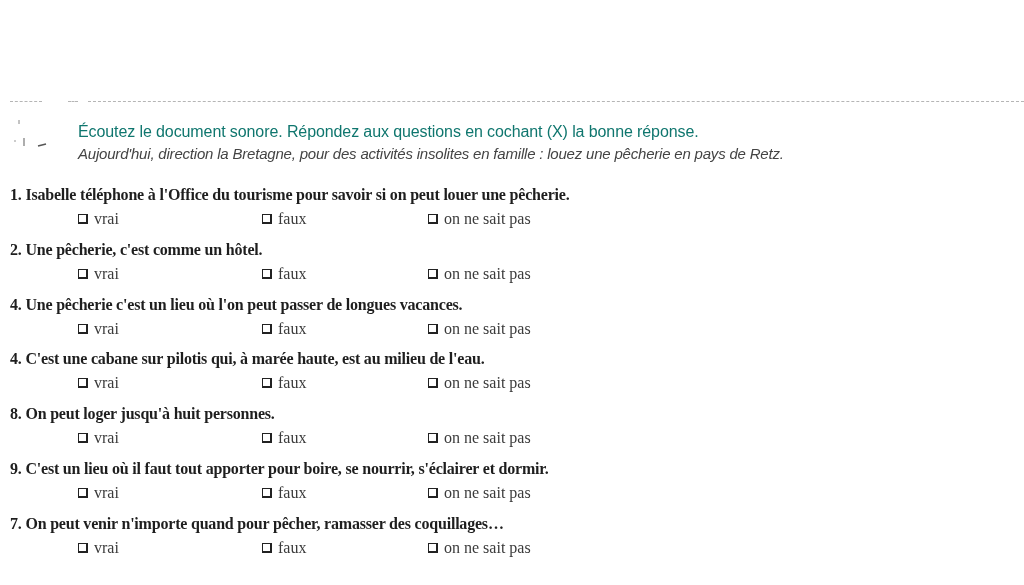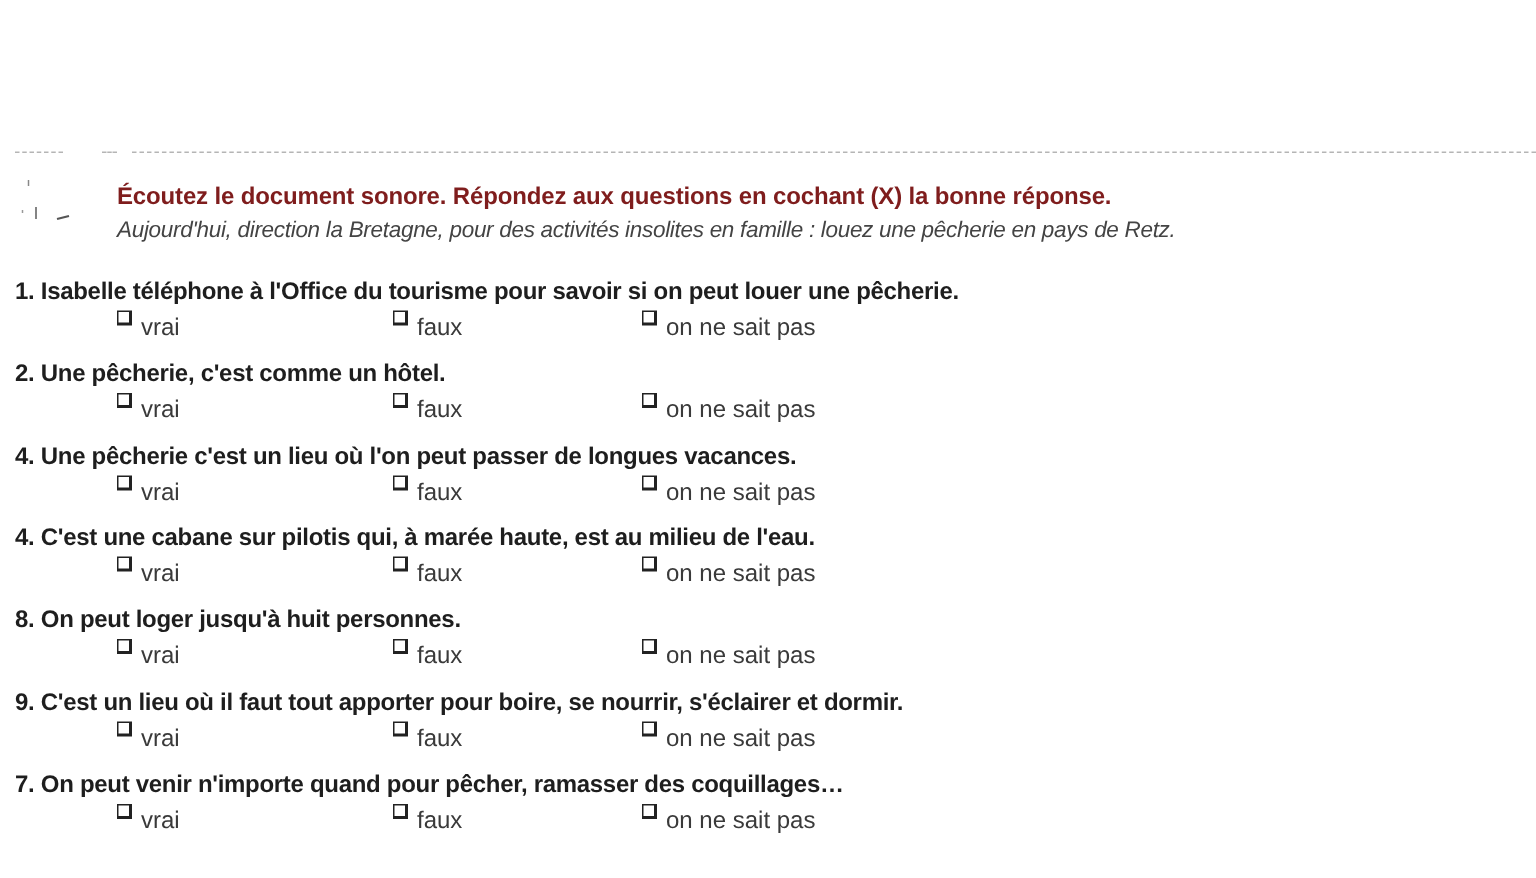--- a/index.html
+++ b/index.html
@@ -32,61 +32,63 @@
       width: 50px;
       height: 50px;
     }
     .instructions {
       position: absolute;
       left: 78px;
       top: 121px;
       width: 946px;
     }
     .instr-title {
-      font-weight: bold;
+      font-weight: normal;
       font-size: 16px;
       line-height: 22px;
-      color: #7f1d1d;
+      color: #0f766e;
       white-space: nowrap;
       letter-spacing: -0.1px;
     }
     .instr-sub {
       font-style: italic;
       font-size: 15px;
       line-height: 22px;
       color: #444;
       white-space: nowrap;
       letter-spacing: -0.2px;
     }
     .questions {
       position: absolute;
       left: 10px;
       top: 183px;
       width: 1000px;
     }
     .question {
       height: 54.8px;
       position: relative;
+      font-family: Liberation Serif, serif;
     }
     .q-text {
       font-weight: bold;
       font-size: 16px;
       line-height: 24px;
       color: #1e1e1e;
       white-space: nowrap;
       letter-spacing: -0.2px;
     }
     .options {
       position: relative;
       height: 24px;
     }
     .option {
       position: absolute;
       top: 0;
       display: flex;
+      align-items: center;
       gap: 6px;
       font-size: 16px;
       line-height: 24px;
       color: #3a3a3a;
       cursor: pointer;
     }
     .option.vrai { left: 68px; }
     .option.faux { left: 252px; }
     .option.nsp  { left: 418px; }
     .checkbox {

